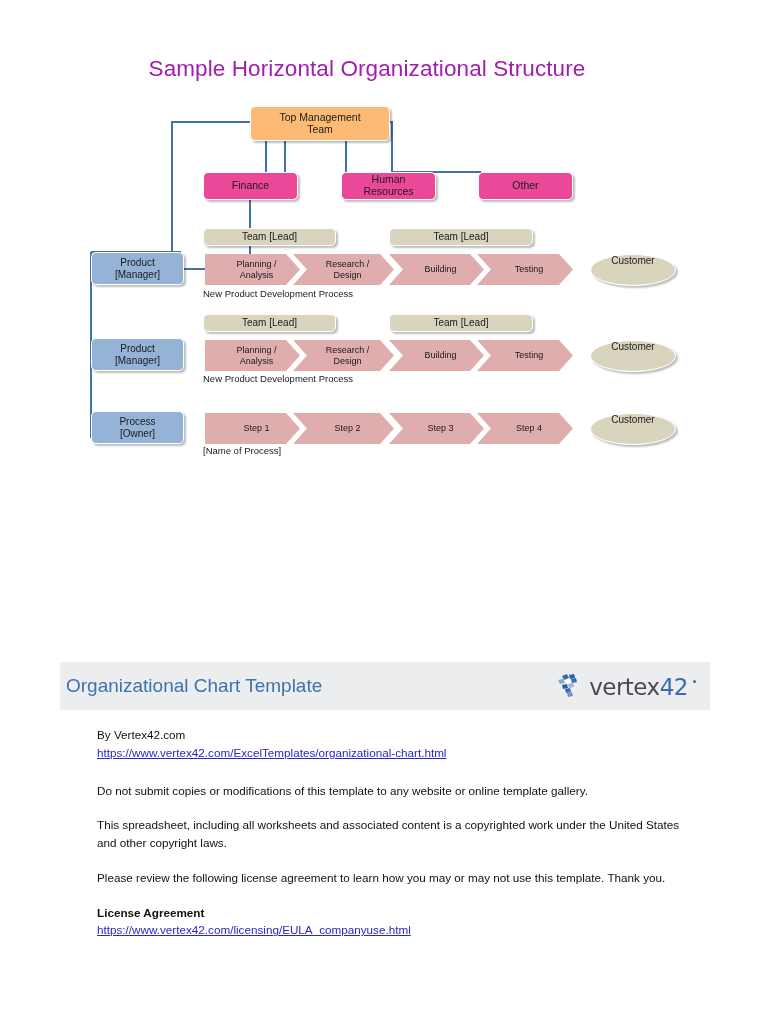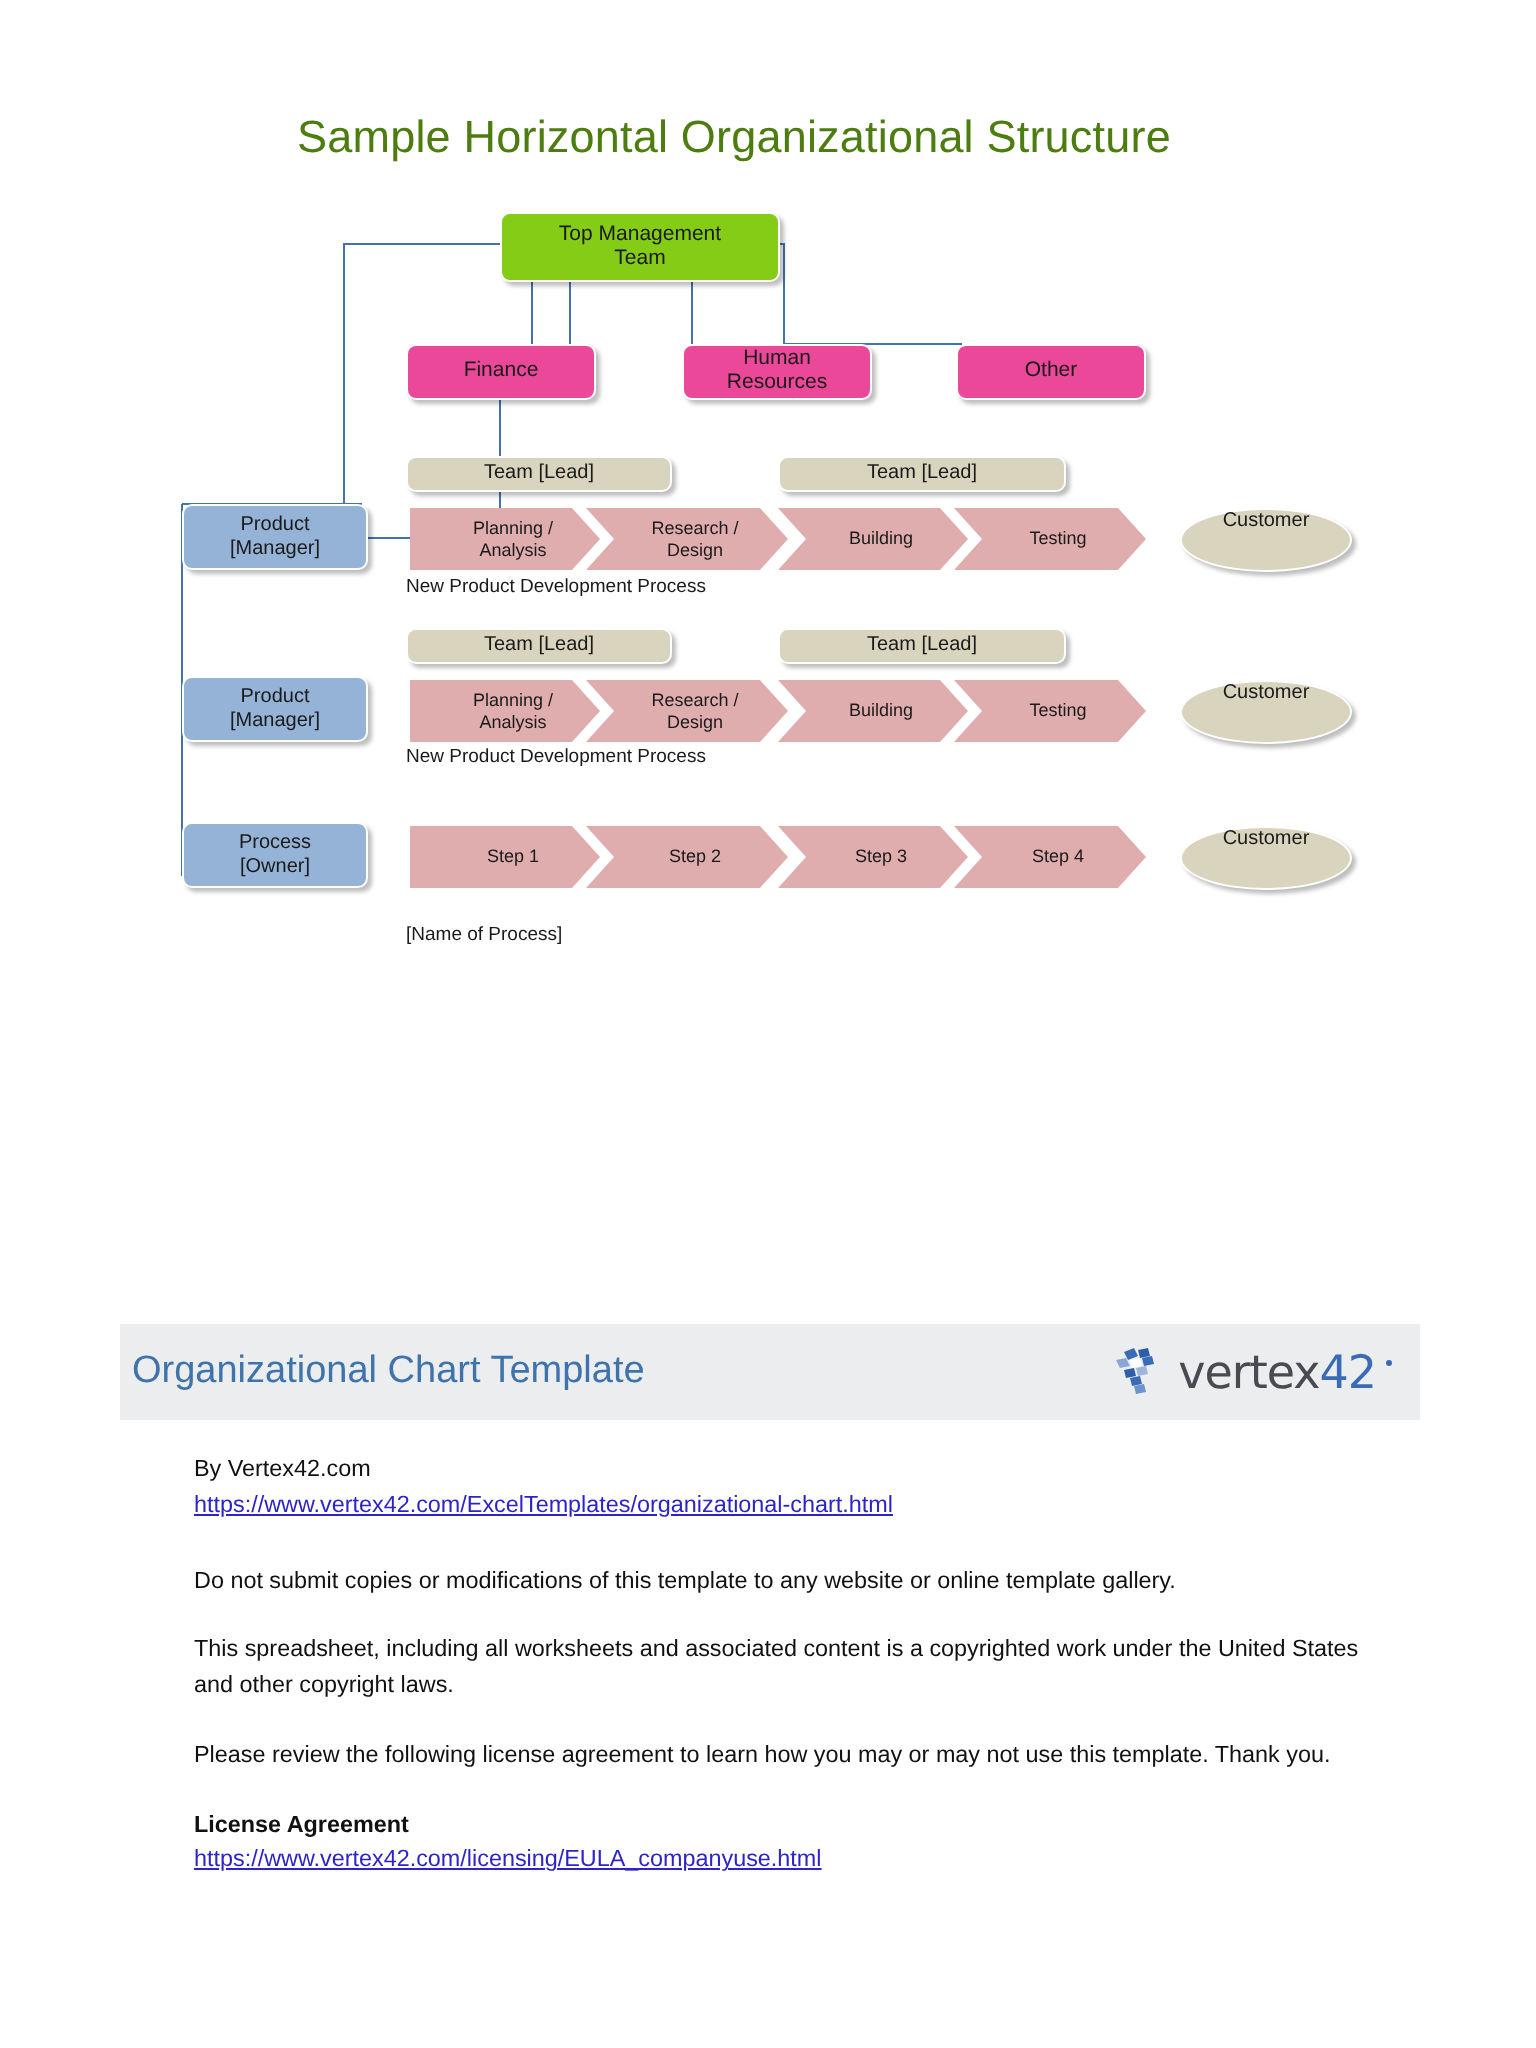--- a/index.html
+++ b/index.html
@@ -17,21 +17,21 @@
     background: #ffffff;
   }
 
   
   #chart-title {
     position: absolute;
     left: 0; top: 56px;
     width: 734px;
     text-align: center;
     font-size: 22.5px;
-    color: #4d7c0f;
+    color: #a21caf;
     letter-spacing: 0.1px;
     white-space: nowrap;
   }
 
   
   #diagram {
     position: absolute;
     left: 0; top: 0;
     width: 768px; height: 640px;
   }
@@ -52,21 +52,21 @@
     border-radius: 5px;
     border: 1px solid #ffffff;
     box-shadow: 2px 2px 2px rgba(0,0,0,0.26);
     color: #1a1a1a;
     line-height: 1.12;
     z-index: 2;
     padding: 0 2px;
   }
   .node .lbl { display: block; width: 100%; }
 
-  .n-top    { background: #84cc16; }
+  .n-top    { background: #fdba74; }
   .n-dept   { background: #ec4899; }
   .n-role   { background: #94b3d6; }
   .n-team   { background: #d9d4bd; }
 
   
   .chev {
     position: absolute;
     background: #e0adaf;
     display: flex;
     align-items: center;
@@ -308,21 +308,21 @@
       <span class="lbl">Step 3</span>
     </div>
     <div class="chev" style="left:477px; top:413px; width:96px; height:31px; font-size:9px;">
       <span class="lbl">Step 4</span>
     </div>
 
     <div class="oval" style="left:590px; top:413px; width:86px; height:32px; font-size:10px;">
       <span>Customer</span>
     </div>
 
-    <div class="caption" style="left:203px; top:445px;margin-top:17px;">[Name of Process]</div>
+    <div class="caption" style="left:203px; top:445px;">[Name of Process]</div>
 
   </div>
 
   <div id="doc-header">
     <div id="doc-title">Organizational Chart Template</div>
     <div id="logo">
       <svg id="logo-mark" width="26" height="24" viewBox="0 0 26 24">
         <g>
           <polygon points="4,2 9,0 11,4 6,6" fill="#3a6bb5"></polygon>
           <polygon points="11,1 16,0 17,4 12,5" fill="#2f5ea8"></polygon>

